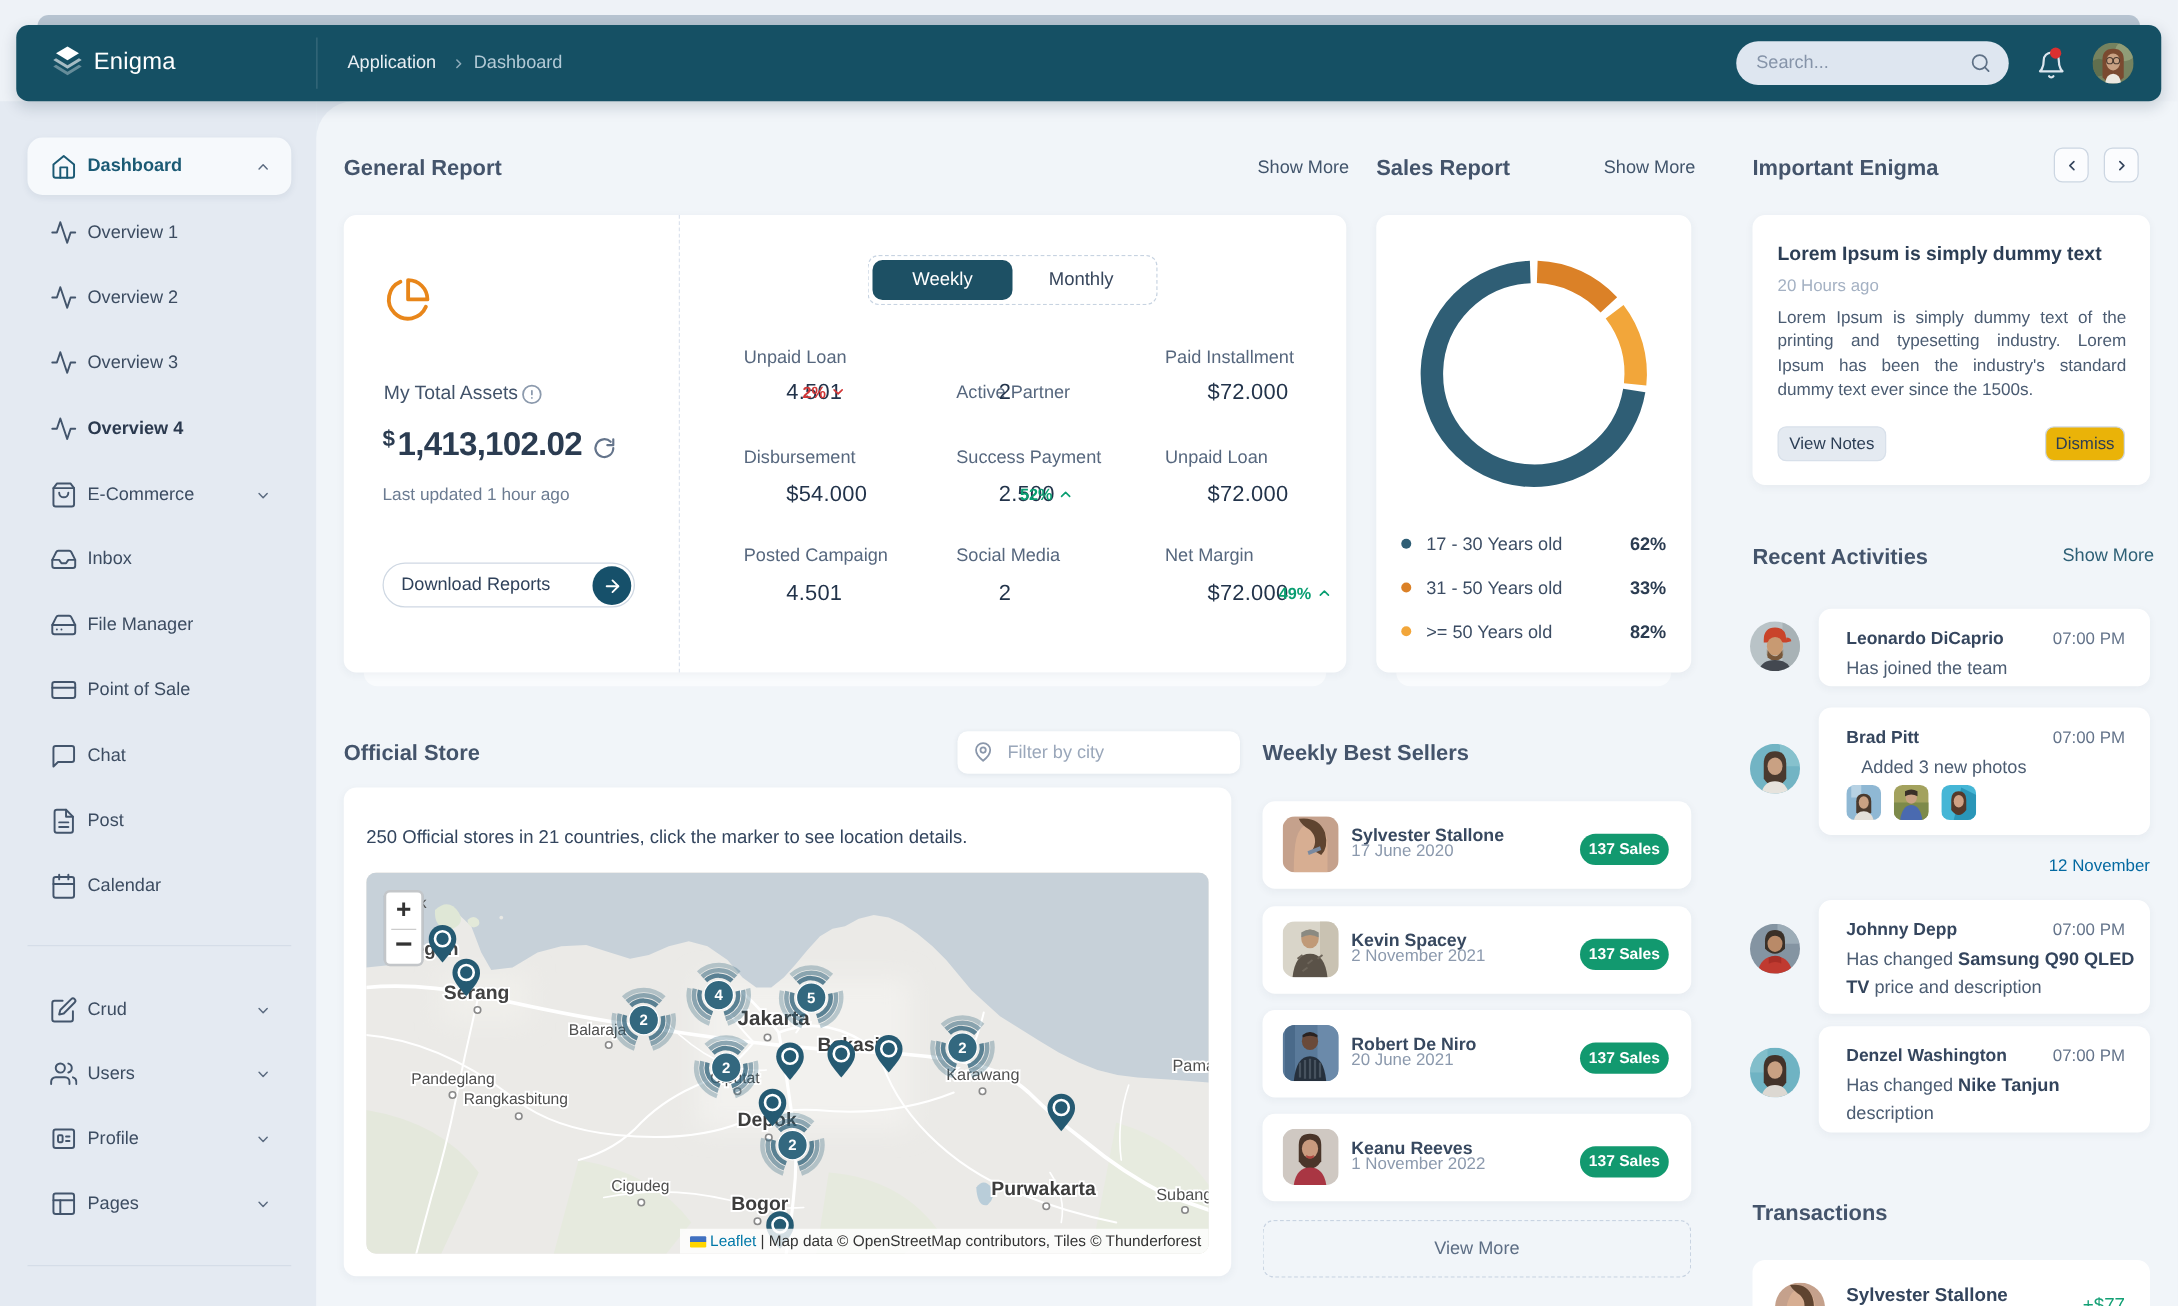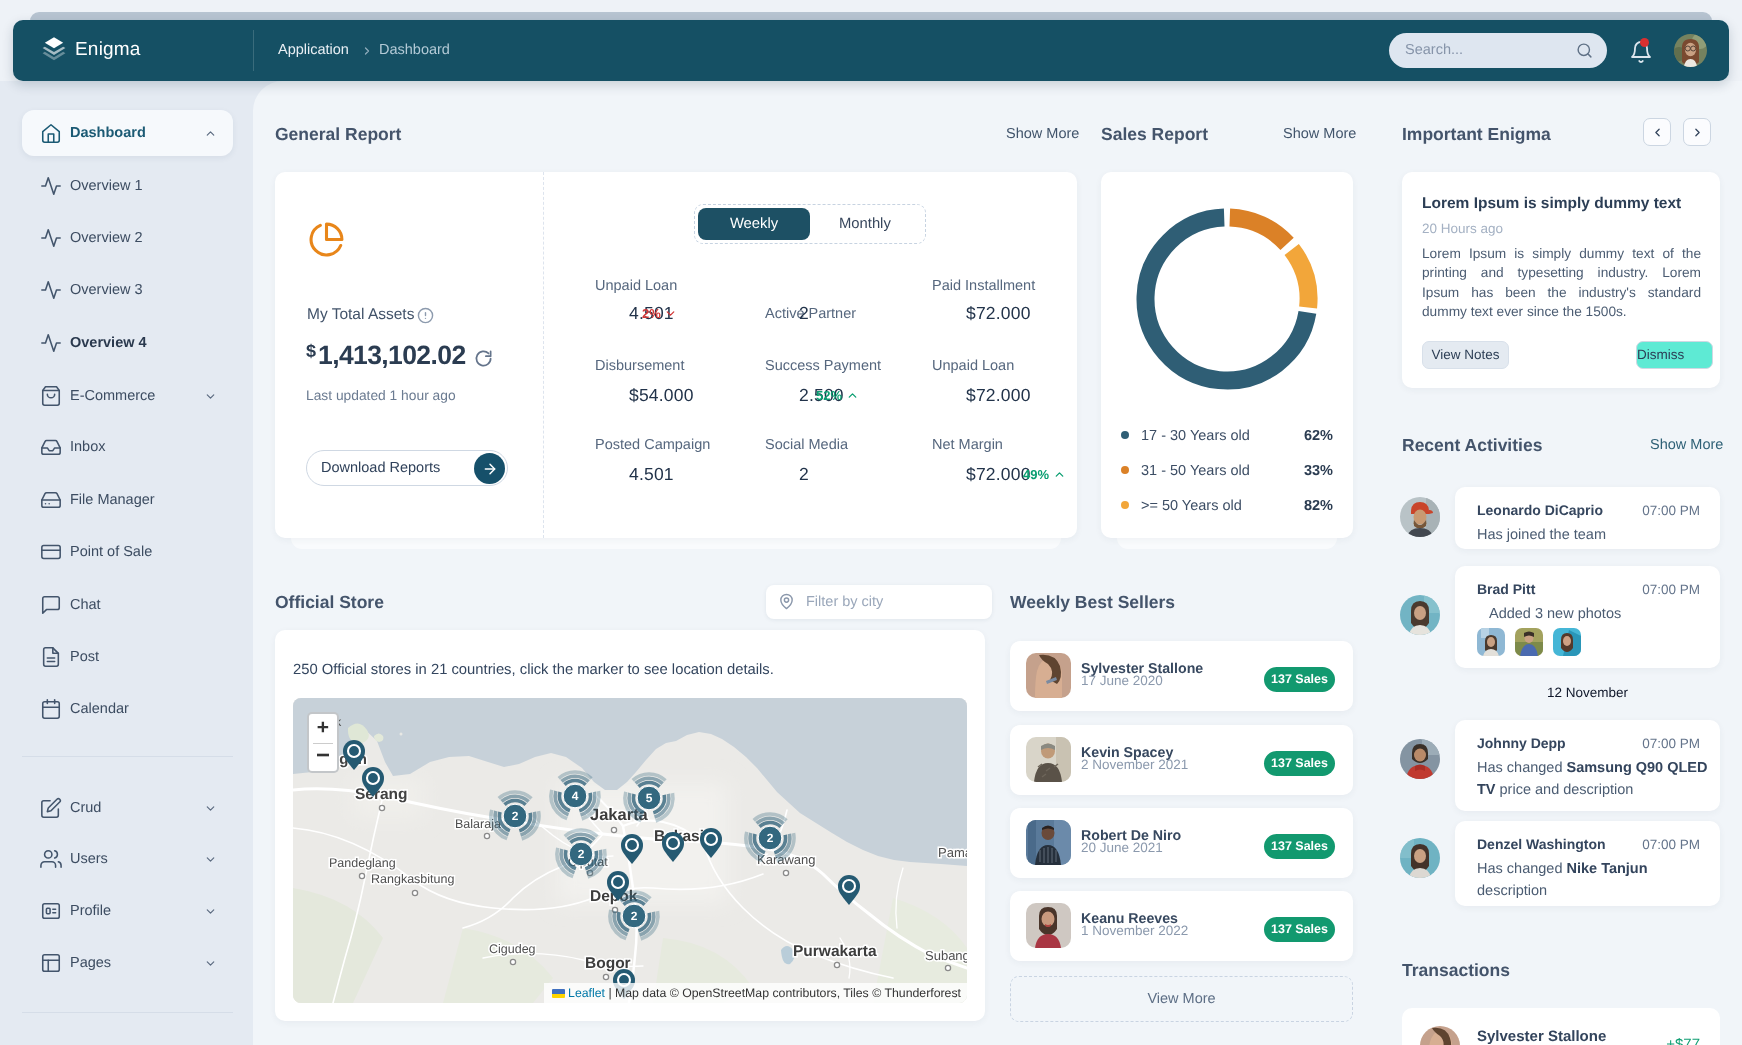--- a/index.html
+++ b/index.html
@@ -334,21 +334,21 @@
 <div class="abs" style="left:1253px;top:463px;width:80px;text-align:right;font-size:14.5px;font-weight:bold;color:#2b3c51;">33%</div>
 <div class="abs" style="left:1121px;top:501px;width:8px;height:8px;border-radius:50%;background:#f2a63a;"></div>
 <div class="abs" style="left:1141px;top:498px;font-size:14.5px;color:#3c4d64;">&gt;= 50 Years old</div>
 <div class="abs" style="left:1253px;top:498px;width:80px;text-align:right;font-size:14.5px;font-weight:bold;color:#2b3c51;">82%</div>
 
 <div class="card" style="left:1402px;top:172px;width:318px;height:216px;"></div>
 <div class="abs" style="left:1422px;top:195px;font-size:15.5px;font-weight:bold;color:#2c3e55;">Lorem Ipsum is simply dummy text</div>
 <div class="abs" style="left:1422px;top:221px;font-size:13.5px;color:#a4b1c3;">20 Hours ago</div>
 <div class="abs" style="left:1422px;top:244px;width:279px;font-size:13.7px;line-height:19.4px;color:#4b5c72;text-align:justify;">Lorem Ipsum is simply dummy text of the printing and typesetting industry. Lorem Ipsum has been the industry's standard dummy text ever since the 1500s.</div>
 <div class="abs" style="left:1422px;top:341px;width:87px;height:28px;background:#e4eaf1;border:1px solid #d8e0ea;border-radius:7px;font-size:13.5px;color:#2c3e55;text-align:center;line-height:26px;">View Notes</div>
-<div class="abs" style="left:1636px;top:341px;width:77px;height:28px;background:#5eead4;border:1px solid #cfd8e3;border-radius:7px;font-size:13.5px;color:#2c3e55;text-align:left;line-height:26px;">Dismiss</div>
+<div class="abs" style="left:1636px;top:341px;width:64px;height:28px;background:#eab308;border:1px solid #cfd8e3;border-radius:7px;font-size:13.5px;color:#2c3e55;text-align:center;line-height:26px;">Dismiss</div>
 
 <div class="h2" style="left:1402px;top:435px;">Recent Activities</div>
 <div class="showmore" style="left:1650px;top:437px;color:#2e6076;">Show More</div>
 <div class="abs tl-line" style="top:517px;height:341px;"></div>
 
 <div class="rcard" style="top:487px;height:62px;">
   <div class="nm">Leonardo DiCaprio</div>
     <div class="tm">07:00 PM</div>
   <div class="ds" style="top:37px;">Has joined the team</div>
 </div>
@@ -376,21 +376,21 @@
     </div>
   <div style="position:absolute;left:98px;top:62px;width:28px;height:28px;border-radius:7px;overflow:hidden;">
       <svg width="28" height="28" viewBox="0 0 28 28">
         <rect width="28" height="28" fill="#45b6d6"></rect>
         <path d="M16 2 28 8v20H10z" fill="#2a96b8"></path>
         <path d="M8 12 Q8 5 14 5 Q20 5 20 12 L20 20 Q17 24 14 24 Q11 24 8 20 Z" fill="#55392a"></path>
         <ellipse cx="14" cy="13" rx="4" ry="5" fill="#cfa184"></ellipse>
       </svg>
     </div>
 </div>
-<div class="abs" style="left:1455px;top:685px;width:265px;text-align:center;font-size:13.5px;color:#0f172a;">12 November</div>
+<div class="abs" style="left:1455px;top:685px;width:265px;text-align:right;font-size:13.5px;color:#0369a1;">12 November</div>
 <div class="rcard" style="top:720px;height:91px;">
   <div class="nm">Johnny Depp</div>
     <div class="tm">07:00 PM</div>
   <div class="ds" style="top:37px;">Has changed <b style="color:#33445c;font-weight:bold;">Samsung Q90 QLED TV</b> price and description</div>
 </div>
 <div class="rcard" style="top:821px;height:85px;">
   <div class="nm">Denzel Washington</div>
     <div class="tm">07:00 PM</div>
   <div class="ds" style="top:37px;">Has changed <b style="color:#33445c;font-weight:bold;">Nike Tanjun</b> description</div>
 </div>

